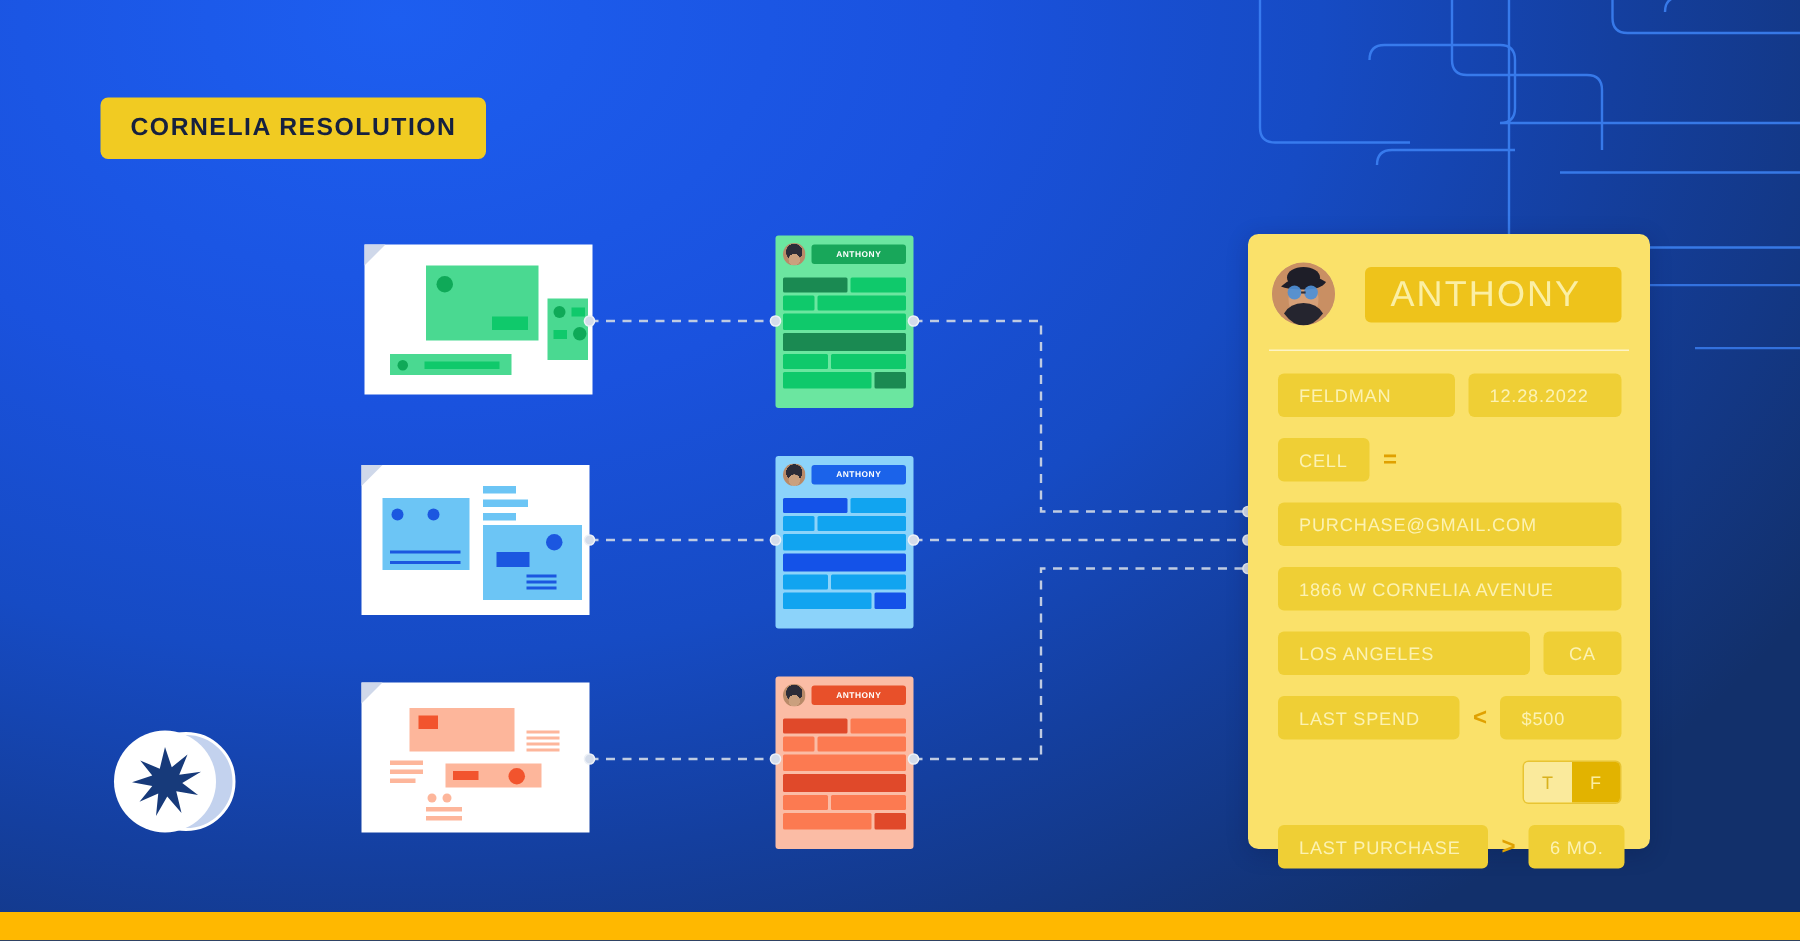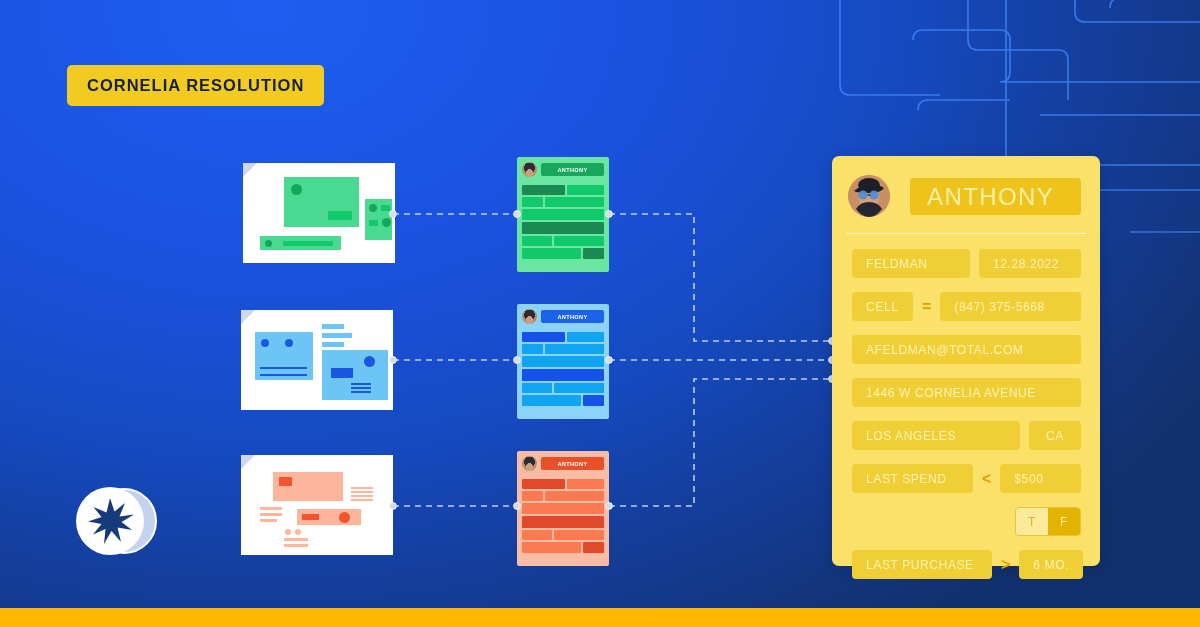--- a/index.html
+++ b/index.html
@@ -309,29 +309,28 @@
 
       <div class="prow">
         <div class="pill" style="flex:1 1 auto;">FELDMAN</div>
         <div style="width:9px;flex:none;"></div>
         <div class="pill" style="flex:0 0 102px;">12.28.2022</div>
       </div>
 
       <div class="prow">
         <div class="pill" style="flex:0 0 61px;">CELL</div>
         <div class="op">=</div>
-        <div class="pill" style="flex:1 1 auto;">(847) 375-5668</div>
-      </div>
-
-      <div class="prow">
-        <div class="pill" style="flex:1 1 auto;">AFELDMAN@TOTAL.COM</div>
-      </div>
-
-      <div class="prow">
-        <div class="pill" style="flex:1 1 auto;">1446 W CORNELIA AVENUE</div>
+      </div>
+
+      <div class="prow">
+        <div class="pill" style="flex:1 1 auto;">PURCHASE@GMAIL.COM</div>
+      </div>
+
+      <div class="prow">
+        <div class="pill" style="flex:1 1 auto;">1866 W CORNELIA AVENUE</div>
       </div>
 
       <div class="prow">
         <div class="pill" style="flex:1 1 auto;text-align:right;">LOS ANGELES</div>
         <div style="width:9px;flex:none;"></div>
         <div class="pill" style="flex:0 0 52px;justify-content:center;padding:0;">CA</div>
       </div>
 
       <div class="prow">
         <div class="pill" style="flex:0 0 121px;">LAST SPEND</div>

